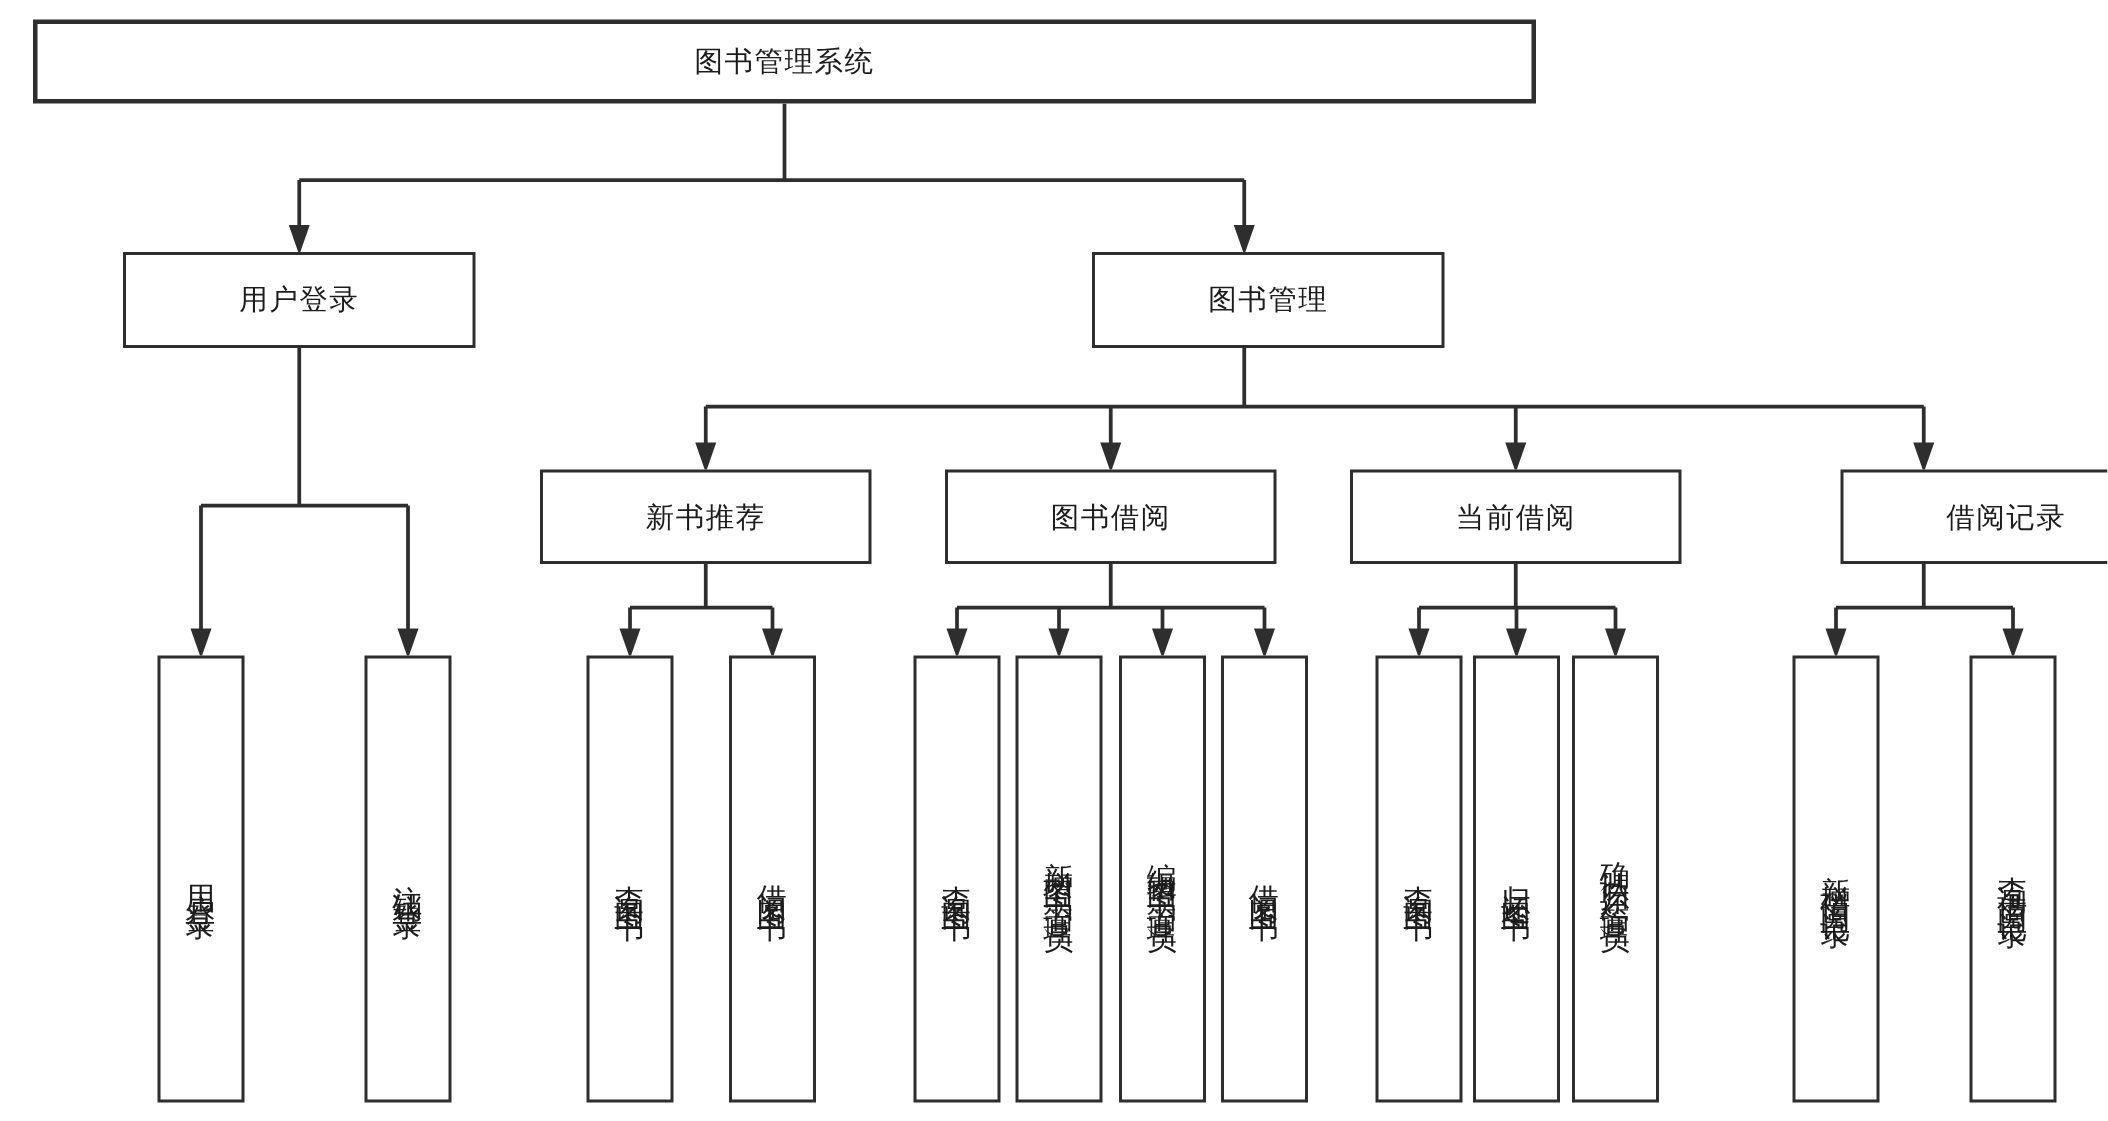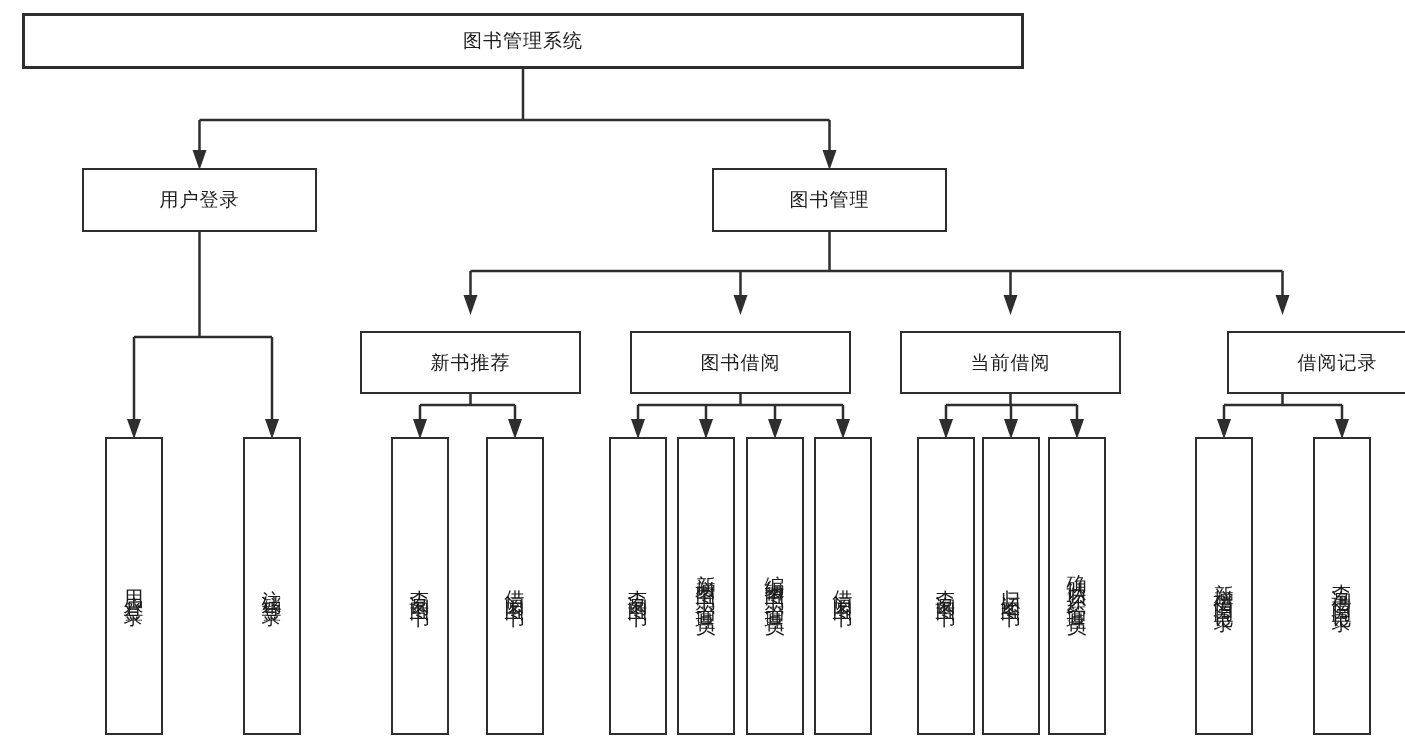--- a/index.html
+++ b/index.html
@@ -33,22 +33,22 @@
     align-items: center;
     justify-content: center;
     text-align: center;
     z-index: 2;
     font-size: 19px;
     letter-spacing: 1px;
   }
   .root  { left: 22px;  top: 13px;  width: 1002px; height: 56px; border-width: 3px; }
   .lvl2  { top: 168px; width: 235px; height: 64px; }
   .login { left: 82px; }
-  .mgmt  { left: 712px; }
-  .lvl3  { top: 313px; width: 221px; height: 63px; margin-top: 18px; }
+  .mgmt  { left: 728px; }
+  .lvl3  { top: 313px; width: 221px; height: 63px; }
   .g0 { left: 360px; }
   .g1 { left: 630px; text-align: center; }
   .g2 { left: 900px; }
   .g3 { left: 1227px; }
   .leaf {
     top: 437px;
     width: 58px;
     height: 298px;
     writing-mode: vertical-rl;
     text-orientation: mixed;

